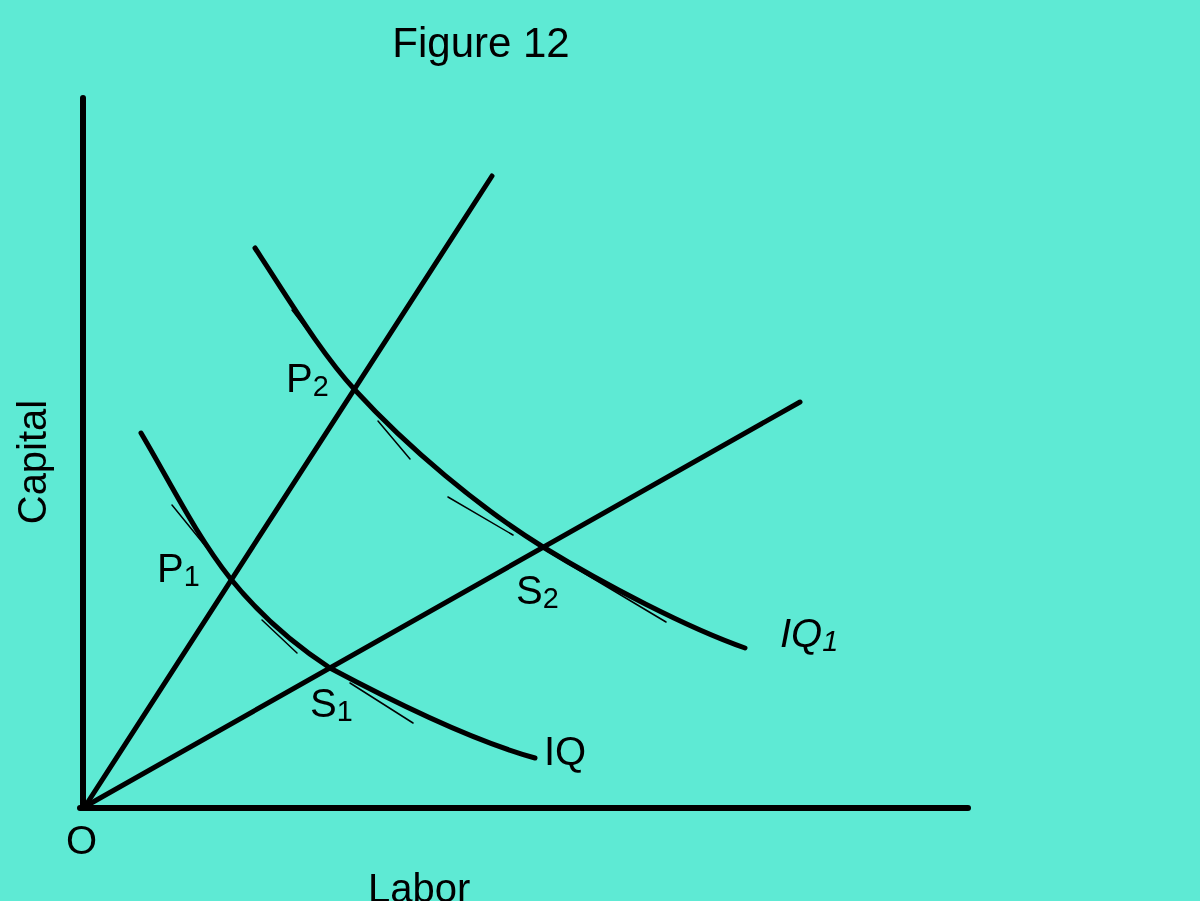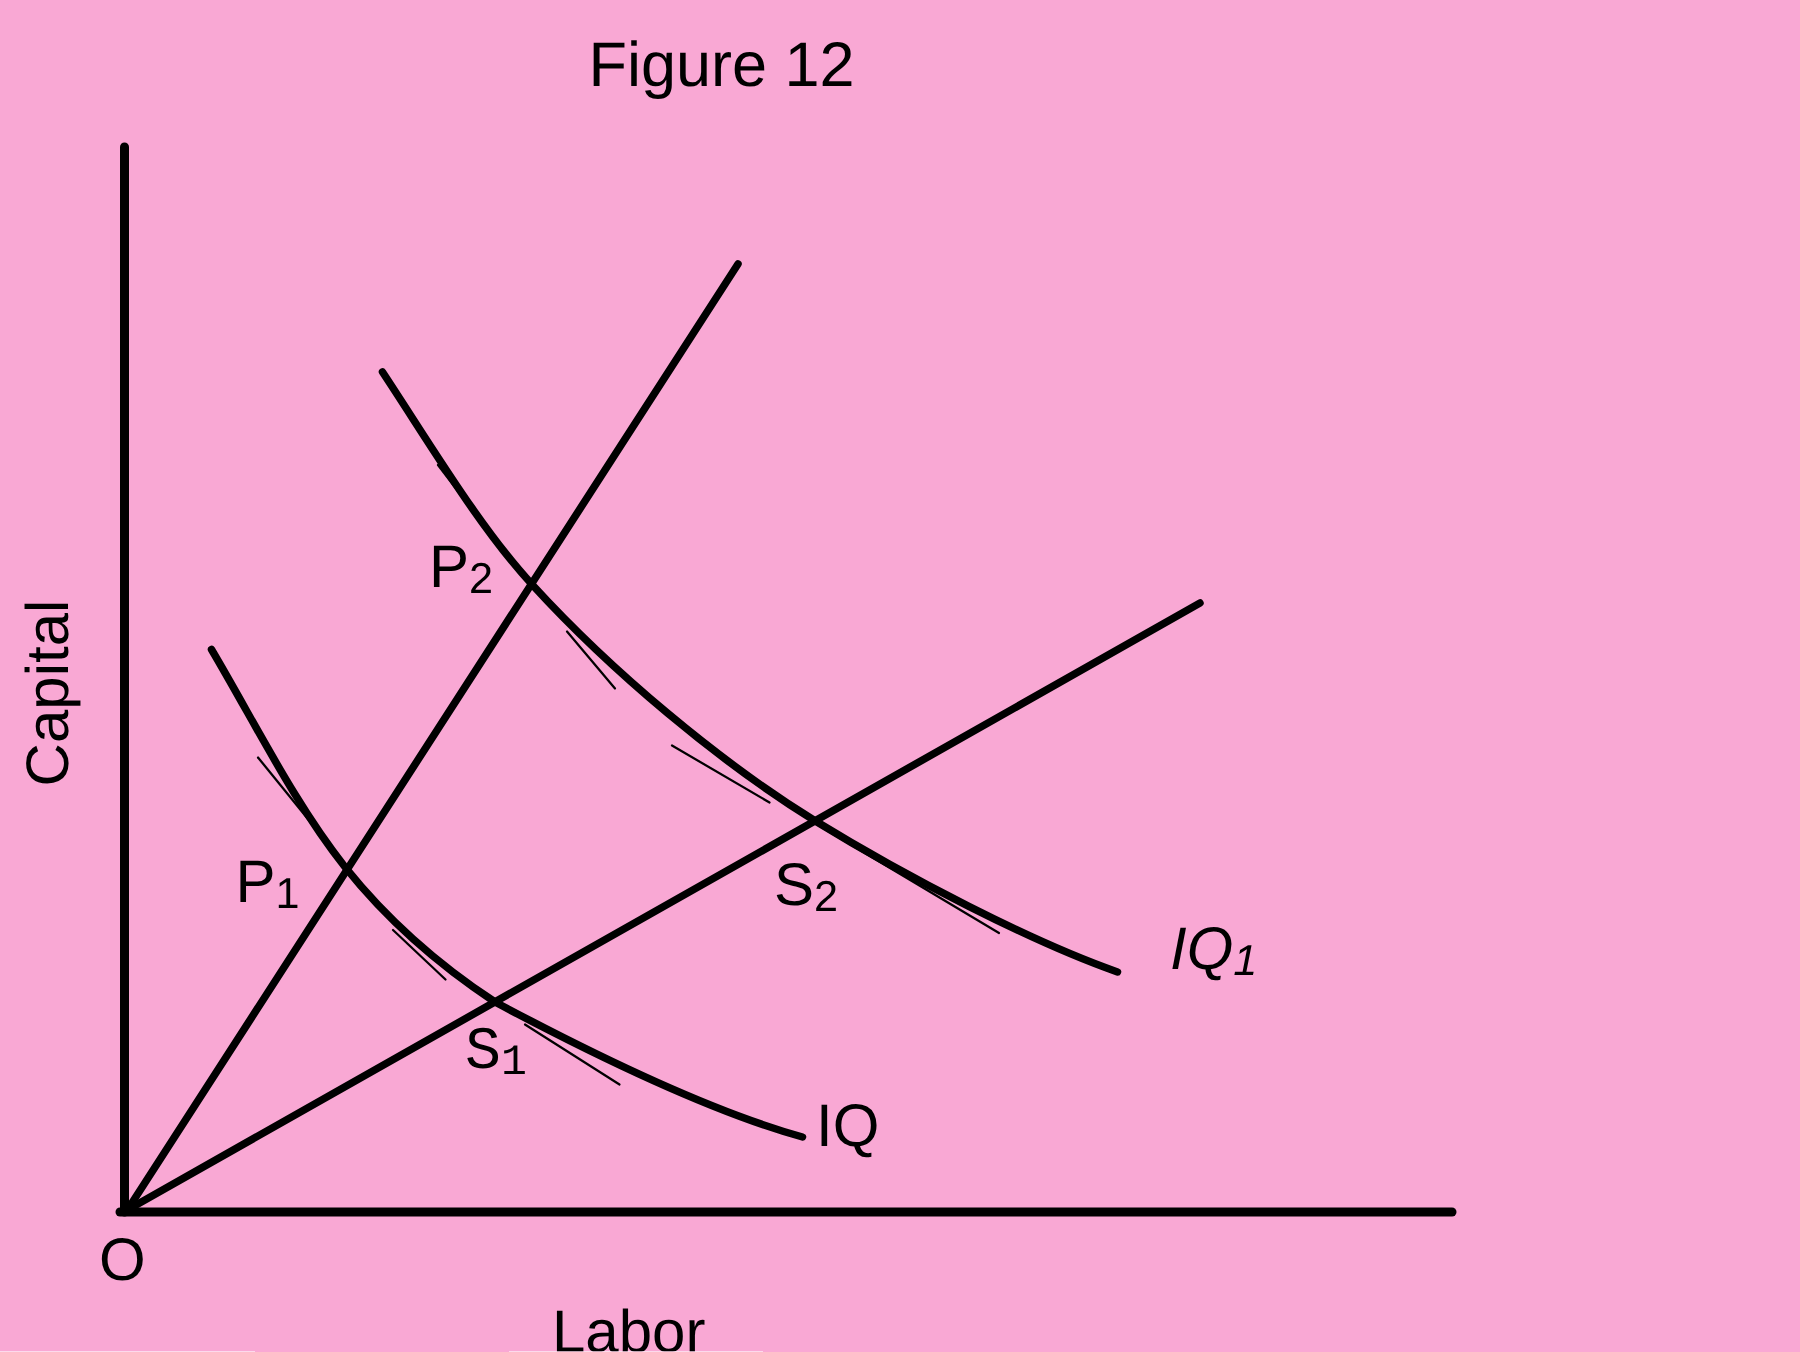--- a/index.html
+++ b/index.html
@@ -4,21 +4,21 @@
 <style>
   html, body {
     margin: 0;
     padding: 0;
     background: #ffffff;
   }
   .stage {
     position: relative;
     width: 1200px;
     height: 901px;
-    background: #f9a8d4;
+    background: #5eead4;
     overflow: hidden;
     font-family: "Liberation Sans", "DejaVu Sans", sans-serif;
     color: #000000;
   }
   .stage svg {
     position: absolute;
     left: 0;
     top: 0;
   }
   .lbl {
@@ -78,23 +78,23 @@
 
 
   <div class="lbl ylab" style="left:32px; top:462px;">Capital</div>
 
   <div class="lbl" style="left:368px; top:818px;margin-top:48px;">Labor</div>
 
   <div class="lbl" style="left:66px; top:818px;">O</div>
 
   <div class="lbl" style="left:286px; top:356px;"><span>P</span><sub>2</sub></div>
 
-  <div class="lbl" style="left:157px; top:546px;margin-top:20px;"><span>P</span><sub>1</sub></div>
+  <div class="lbl" style="left:157px; top:546px;"><span>P</span><sub>1</sub></div>
 
   <div class="lbl" style="left:516px; top:568px;"><span>S</span><sub>2</sub></div>
 
-  <div class="lbl" style="left:310px; top:681px;font-family:Liberation Mono, monospace;"><span>S</span><sub>1</sub></div>
+  <div class="lbl" style="left:310px; top:681px;"><span>S</span><sub>1</sub></div>
 
   <div class="lbl" style="left:544px; top:729px;"><span>IQ</span><sub></sub></div>
 
   <div class="lbl" style="left:780px; top:611px;font-style:italic;"><span>IQ</span><sub>1</sub></div>
 
 </div>
 
 </body></html>

